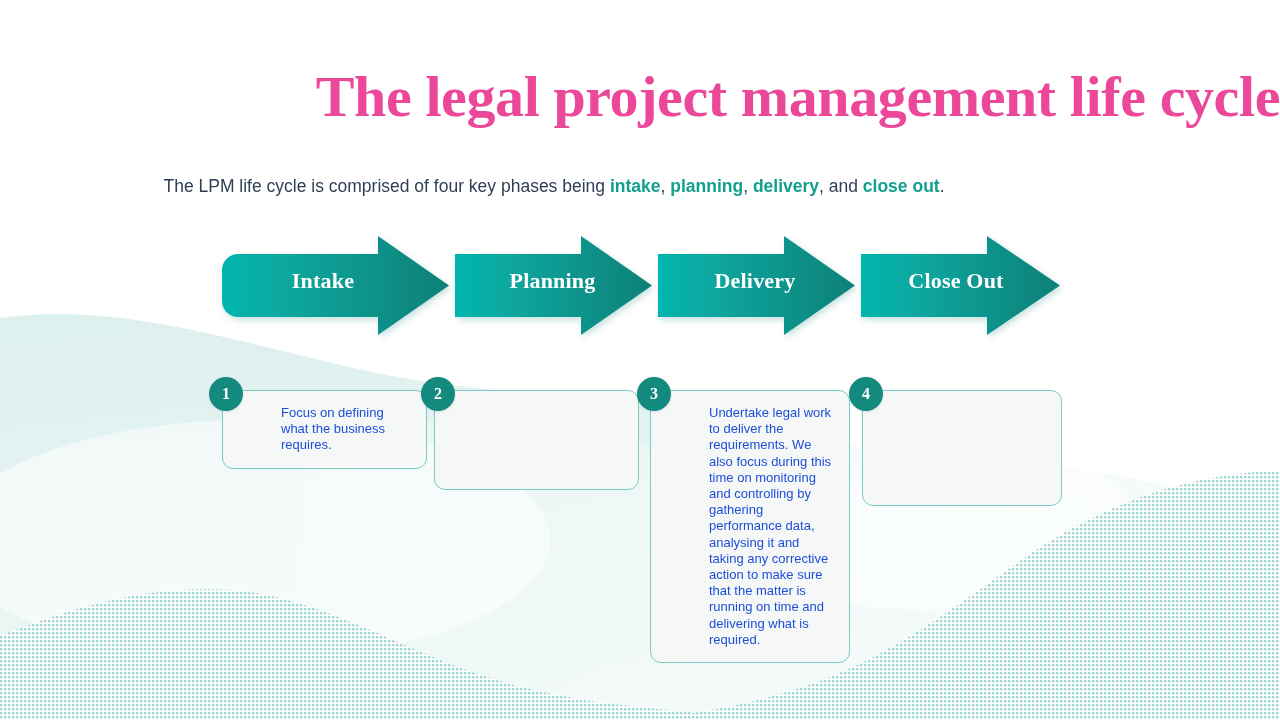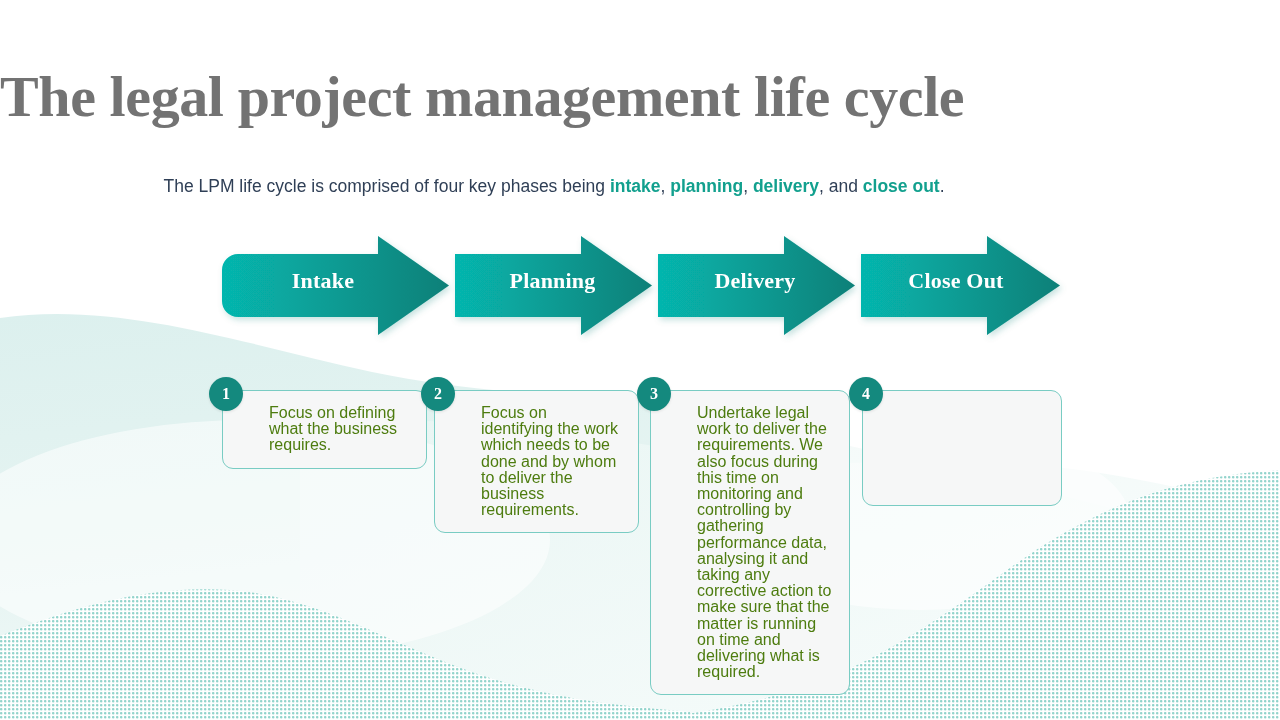--- a/index.html
+++ b/index.html
@@ -30,27 +30,27 @@
     position: absolute;
     inset: 0;
     z-index: 2;
   }
 
   .title {
     position: absolute;
     left: 0;
     top: 62px;
     width: 1280px;
-    text-align: left;
+    text-align: right;
     font-family: "Liberation Serif", "DejaVu Serif", serif;
     font-weight: bold;
     font-size: 58px;
     line-height: 70px;
     letter-spacing: -0.4px;
-    color: #737373;
+    color: #ec4899;
     white-space: nowrap;
   }
 
   .subtitle {
     position: absolute;
     left: 0;
     top: 173px;
     width: 1108px;
     text-align: center;
     font-size: 17.5px;
@@ -86,24 +86,25 @@
   
   .card {
     position: absolute;
     box-sizing: border-box;
     background: #f6f7f7;
     border: 1.4px solid #79ccc3;
     border-radius: 11px;
     padding: 14px 16px 14px 46px;
   }
   .card-text {
-    font-size: 16px;
+    font-size: 13px;
     line-height: 16.2px;
-    color: #4d7c0f;
+    color: #1d4ed8;
     white-space: pre-line;
+    margin-left: 12px;
   }
   .badge {
     position: absolute;
     left: -14px;
     top: -14px;
     width: 34px;
     height: 34px;
     border-radius: 50%;
     background: #14897e;
     color: #ffffff;
@@ -237,21 +238,20 @@
   <div class="arrow-label" style="left:665px; width:180px;">Delivery</div>
   <div class="arrow-label" style="left:866px; width:180px;">Close Out</div>
 
   <div class="card" style="left:222px; top:390px; width:205px; min-height:56px;">
     <div class="badge">1</div>
     <div class="card-text">Focus on defining what the business requires.</div>
   </div>
 
   <div class="card" style="left:434px; top:390px; width:205px; min-height:100px;">
     <div class="badge">2</div>
-    <div class="card-text">Focus on identifying the work which needs to be done and by whom to deliver the business requirements.</div>
   </div>
 
   <div class="card" style="left:650px; top:390px; width:200px; min-height:196px;">
     <div class="badge">3</div>
     <div class="card-text">Undertake legal work to deliver the requirements. We also focus during this time on monitoring and controlling by gathering performance data, analysing it and taking any corrective action to make sure that the matter is running on time and delivering what is required.</div>
   </div>
 
   <div class="card" style="left:862px; top:390px; width:200px; min-height:116px;">
     <div class="badge">4</div>
   </div>

